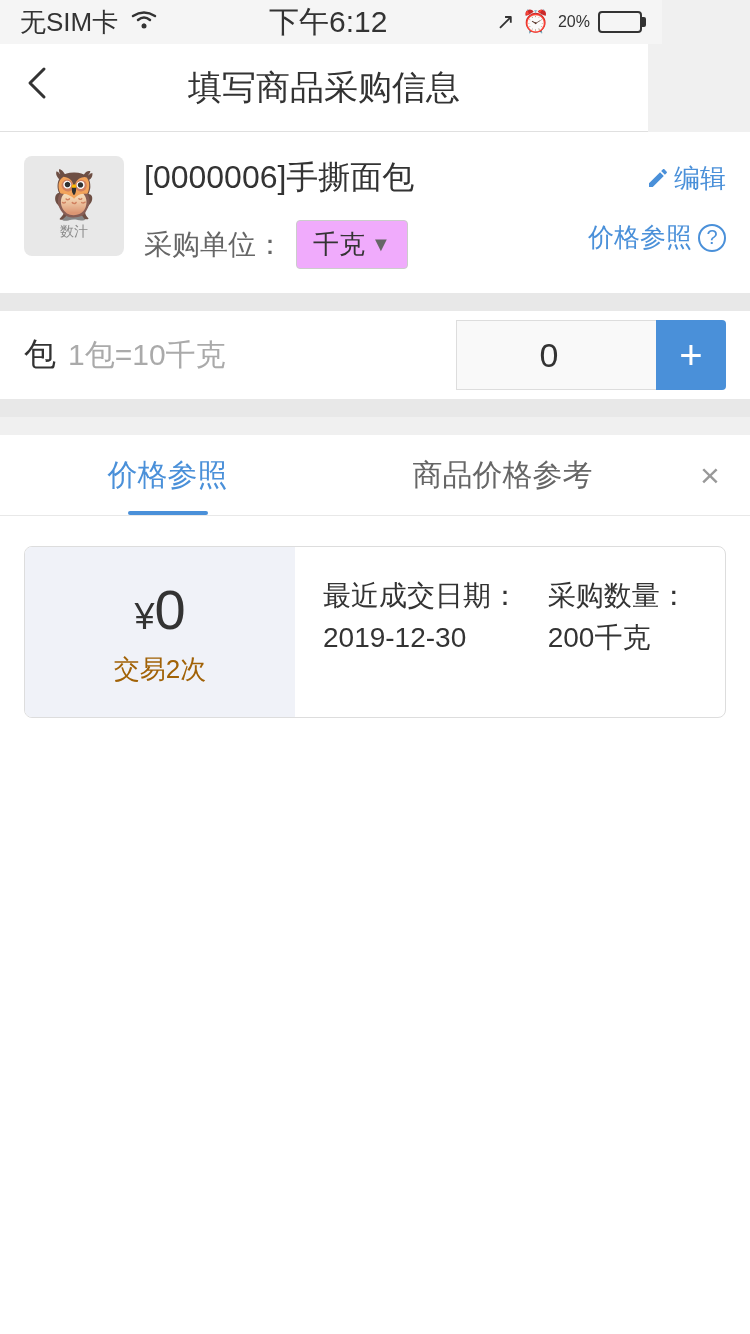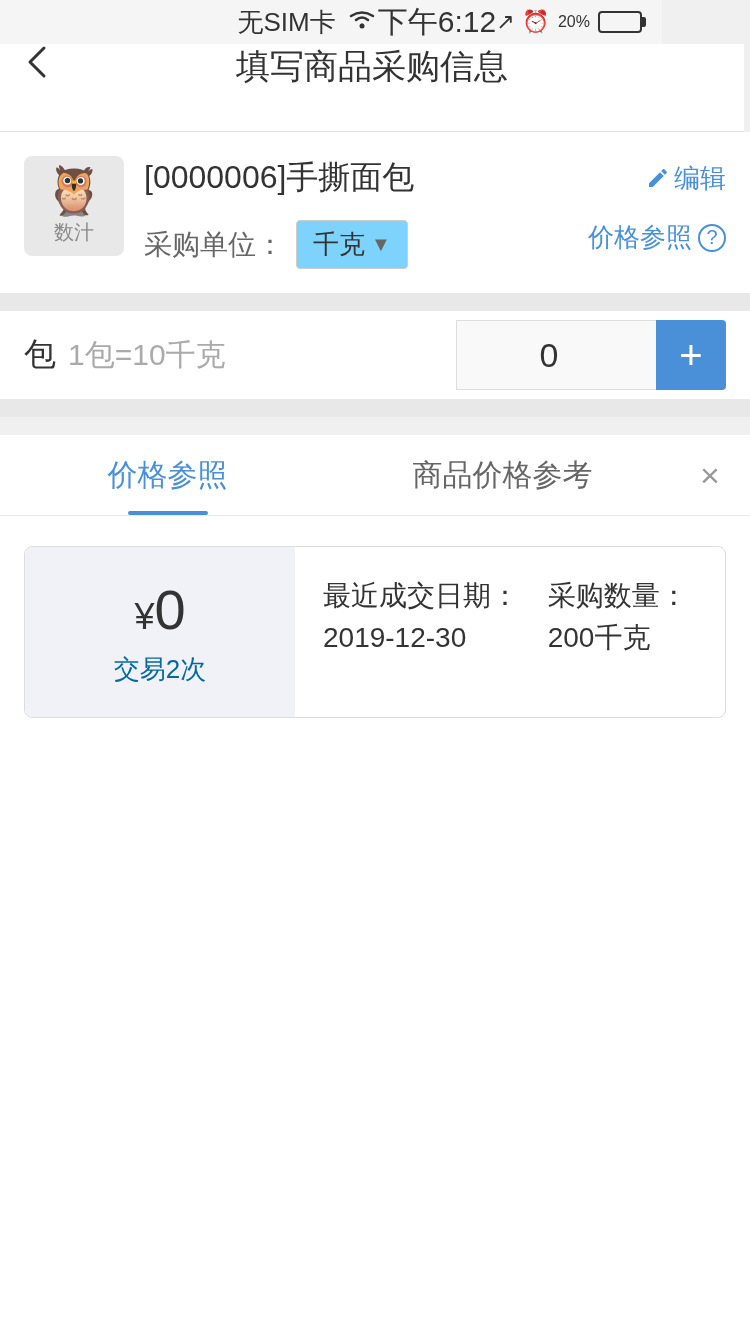--- a/index.html
+++ b/index.html
@@ -12,21 +12,21 @@
       overflow-x: hidden;
     }
 
     
     .status-bar {
       width: 662px;
       height: 44px;
       background: #f5f5f5;
       display: flex;
       align-items: center;
-      justify-content: flex-end;
+      justify-content: space-between;
       padding: 0 20px;
       font-size: 28px;
     }
     .status-left {
       display: flex;
       align-items: center;
       gap: 10px;
       font-size: 26px;
       color: #333;
     }
@@ -67,24 +67,25 @@
     }
     .battery-fill {
       width: 20%;
       height: 100%;
       background: #ff3b30;
       border-radius: 2px;
     }
 
     
     .nav-bar {
-      width: 744px;
+      width: 648px;
       height: 88px;
       background: #ffffff;
       display: flex;
+      align-items: center;
       justify-content: center;
       position: relative;
       border-bottom: 1px solid #e0e0e0;
     }
     .nav-back {
       position: absolute;
       left: 24px;
       font-size: 38px;
       color: #333;
       cursor: pointer;
@@ -122,21 +123,21 @@
       flex-direction: column;
       align-items: center;
       justify-content: center;
     }
     .owl-icon {
       font-size: 48px;
       color: #8a8a8a;
       line-height: 1;
     }
     .owl-text {
-      font-size: 20px;
+      font-size: 14px;
       color: #8a8a8a;
       margin-top: 4px;
     }
     .product-info {
       flex: 1;
     }
     .product-name-row {
       display: flex;
       justify-content: space-between;
       align-items: center;
@@ -171,21 +172,21 @@
     }
     .unit-selector {
       border: 1px solid #ccc;
       border-radius: 4px;
       padding: 6px 16px;
       font-size: 26px;
       color: #333;
       display: flex;
       align-items: center;
       gap: 6px;
-      background: #7dd3fc;
+      background: #f0abfc;
       cursor: pointer;
     }
     .unit-dropdown-arrow {
       font-size: 20px;
       color: #666;
     }
     .price-ref-link {
       font-size: 26px;
       color: #4a90d9;
       display: flex;
@@ -337,21 +338,21 @@
       font-size: 56px;
       color: #333;
       font-weight: 400;
     }
     .price-currency {
       font-size: 36px;
       color: #333;
     }
     .price-trade-count {
       font-size: 26px;
-      color: #0369a1;
+      color: #a16207;
       margin-top: 10px;
     }
     .price-card-right {
       flex: 1;
       padding: 28px 28px;
       display: flex;
       gap: 16px;
       justify-content: center;
     }
     .price-detail-row {

